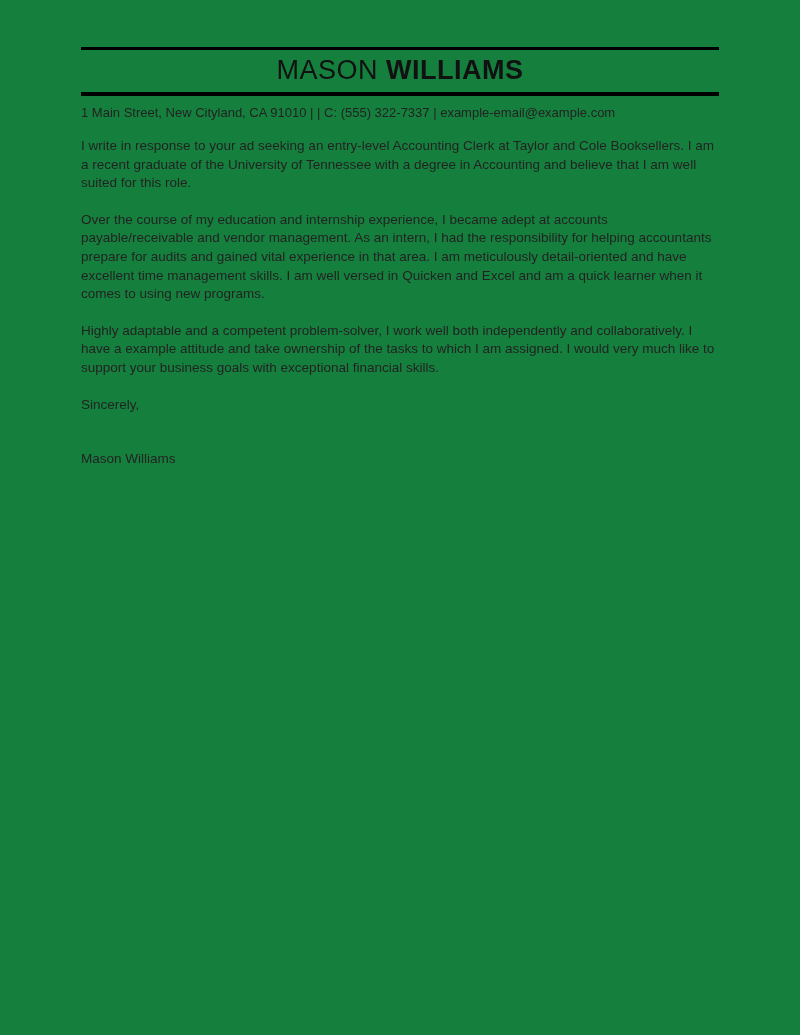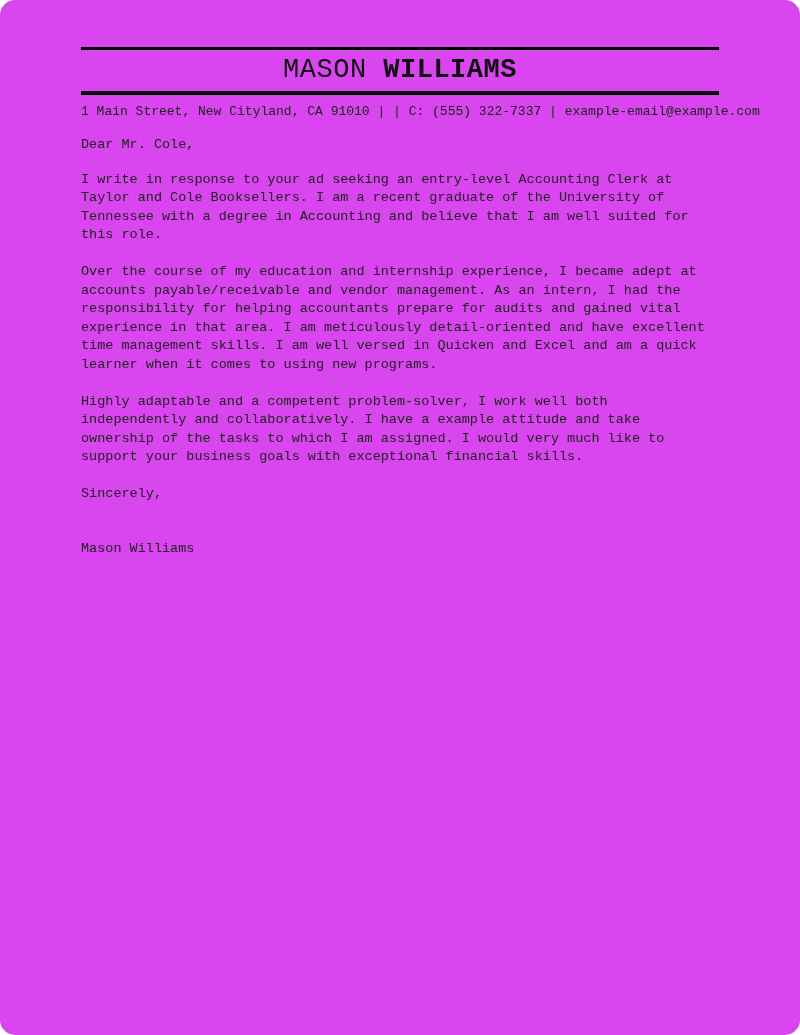--- a/index.html
+++ b/index.html
@@ -4,25 +4,24 @@
 <style>
   html, body {
     margin: 0;
     padding: 0;
     background: #ffffff;
   }
   .page {
     position: relative;
     width: 800px;
     height: 1035px;
-    background: #d946ef;
-    font-family: Liberation Mono, monospace;
+    background: #15803d;
+    font-family: Liberation Sans, sans-serif;
     color: #1a1a1a;
     overflow: hidden;
-    border-radius: 15px;
   }
   .content {
     margin: 0 81px;
     width: 638px;
   }
   .masthead {
     margin-top: 47px;
     border-top: 3px solid #000000;
     border-bottom: 4px solid #000000;
     text-align: center;
@@ -35,21 +34,20 @@
     white-space: nowrap;
   }
   .masthead .name .first {
     font-weight: 400;
   }
   .masthead .name .last {
     font-weight: 700;
   }
   .contact-line {
     margin-top: 9px;
-    text-align: center;
     font-size: 13px;
     color: #222222;
     white-space: nowrap;
   }
   .body-text {
     margin-top: 17px;
     font-size: 13.5px;
     line-height: 18.6px;
     color: #222222;
   }
@@ -75,21 +73,20 @@
     <div class="masthead">
       <div class="name">
         <span class="first">MASON</span>
         <span class="last">WILLIAMS</span>
       </div>
     </div>
 
     <div class="contact-line">1 Main Street, New Cityland, CA 91010 | | C: (555) 322-7337 | example-email@example.com</div>
 
     <div class="body-text">
-      <p class="salutation">Dear Mr. Cole,</p>
       <p class="para">I write in response to your ad seeking an entry-level Accounting Clerk at Taylor and Cole Booksellers. I am a recent graduate of the University of Tennessee with a degree in Accounting and believe that I am well suited for this role.</p>
       <p class="para">Over the course of my education and internship experience, I became adept at accounts payable/receivable and vendor management. As an intern, I had the responsibility for helping accountants prepare for audits and gained vital experience in that area. I am meticulously detail-oriented and have excellent time management skills. I am well versed in Quicken and Excel and am a quick learner when it comes to using new programs.</p>
       <p class="para">Highly adaptable and a competent problem-solver, I work well both independently and collaboratively. I have a example attitude and take ownership of the tasks to which I am assigned. I would very much like to support your business goals with exceptional financial skills.</p>
       <p class="closing">Sincerely,</p>
       <p class="signature">Mason Williams</p>
     </div>
 
   </div>
 </div>
 

